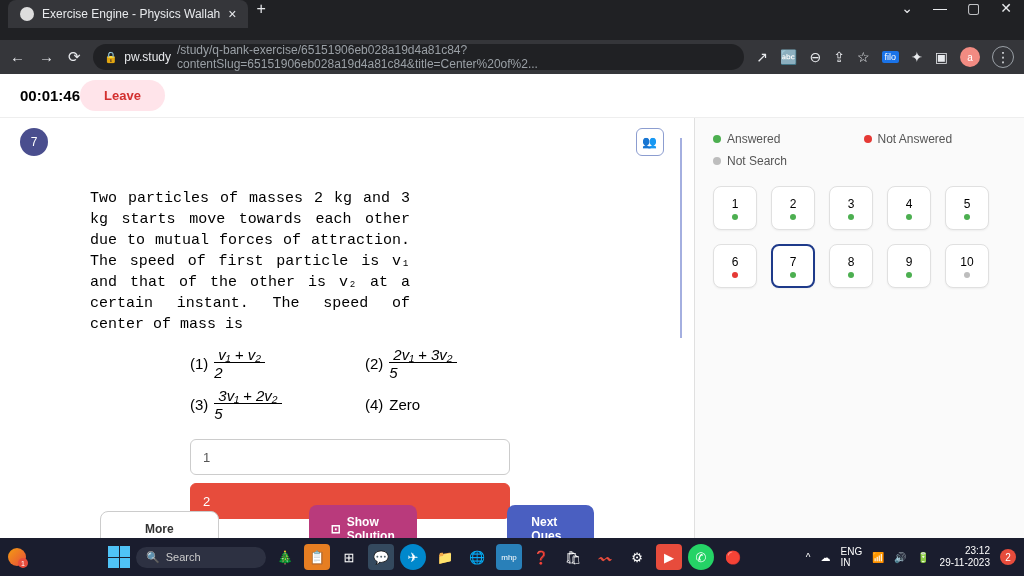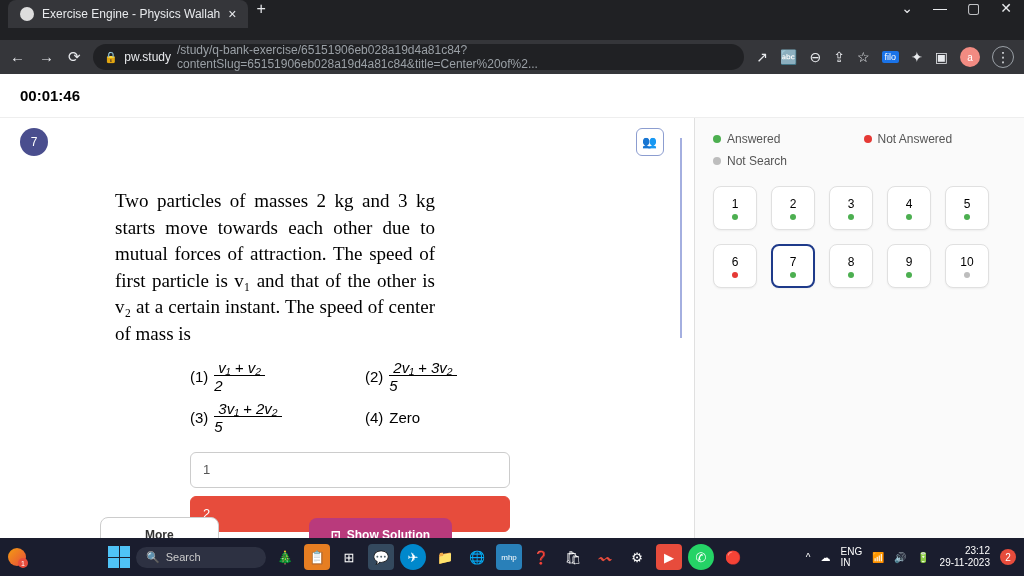--- a/index.html
+++ b/index.html
@@ -19,21 +19,21 @@
 .avatar{width:20px;height:20px;background:#f28b82;border-radius:50%;display:flex;align-items:center;justify-content:center;font-size:10px;color:#fff}
 .dotmenu{border:1px solid #9aa0a6;border-radius:50%;width:22px;height:22px;display:flex;align-items:center;justify-content:center}
 .content{background:#fff;height:474px;position:relative}
 .topbar{height:44px;display:flex;align-items:center;padding:0 20px;border-bottom:1px solid #eee}
 .timer{font-size:15px;font-weight:bold}
 .leave{background:#ffe4ea;color:#d32f2f;padding:8px 24px;border-radius:18px;font-size:13px;font-weight:600;cursor:pointer}
 .main{display:flex;height:430px}
 .left{flex:1;padding:10px 20px;position:relative}
 .qnum{width:28px;height:28px;background:#4a4e8e;color:#fff;border-radius:50%;display:flex;align-items:center;justify-content:center;font-size:12px;position:absolute;left:20px;top:10px}
 .report{position:absolute;right:30px;top:10px;width:28px;height:28px;border:1px solid #8c9dd0;border-radius:6px;display:flex;align-items:center;justify-content:center;color:#5c6bc0;font-size:12px}
-.qtext{margin:60px 0 0 95px;width:320px;font-family:Liberation Serif, serif;font-size:19px;line-height:1.4;text-align:justify}
+.qtext{margin:60px 0 0 70px;width:320px;font-family:Liberation Mono, monospace;font-size:15px;line-height:1.4;text-align:justify}
 .options{margin:12px 0 0 170px;width:340px;display:grid;grid-template-columns:1fr 1fr;gap:8px 10px;font-family:'Times New Roman',serif;font-size:15px}
 .opt{display:flex;align-items:center;gap:6px}
 .frac{display:inline-flex;flex-direction:column;line-height:1;font-style:italic}
 .frac .num{border-bottom:1px solid #000;padding:0 4px}
 .frac .den{padding-top:2px}
 .answerbox{margin:18px 0 0 170px;width:320px;height:36px;border:1px solid #ccc;border-radius:6px;padding:0 12px;display:flex;align-items:center;font-size:13px;color:#555}
 .answerbox.sel{background:#e74c3c;color:#fff;border-color:#e74c3c;margin-top:8px}
 .btnrow{position:absolute;bottom:-5px;left:0;right:0;display:flex;gap:90px;padding:0 100px;align-items:center}
 .btn{padding:10px 22px;border-radius:8px;font-size:12px;font-weight:600;cursor:pointer;display:flex;align-items:center;gap:6px}
 .btn.more{background:#fff;border:1px solid #ccc;color:#333;padding:10px 44px}
@@ -102,20 +102,21 @@
     <span>✦</span>
     <span>▣</span>
     <span class="avatar">a</span>
     <span class="dotmenu">⋮</span>
   </div>
 </div>
 
 <div class="content">
   <div class="topbar">
     <span class="timer">00:01:46</span>
+    <span class="leave">Leave</span>
   </div>
   <div class="main">
     <div class="left">
       <div class="qnum">7</div>
       <div class="report">👥</div>
       <div class="qtext">Two particles of masses 2 kg and 3 kg starts move towards each other due to mutual forces of attraction. The speed of first particle is v₁ and that of the other is v₂ at a certain instant. The speed of center of mass is</div>
       <div class="options">
         <div class="opt">
           <span>(1)</span>
           <span class="frac">
@@ -143,20 +144,21 @@
         </div>
       </div>
       <div class="answerbox">1</div>
       <div class="answerbox sel">2</div>
       <div class="btnrow">
         <div class="btn more">More</div>
         <div class="btn sol">
           <span>⊡</span>
           <span>Show Solution</span>
         </div>
+        <div class="btn next">Next Ques</div>
       </div>
     </div>
     <div class="vdiv"></div>
     <div class="right">
       <div class="legend">
         <div>
             <span class="dot g"></span>
             <span>Answered</span>
           </div>
         <div>

